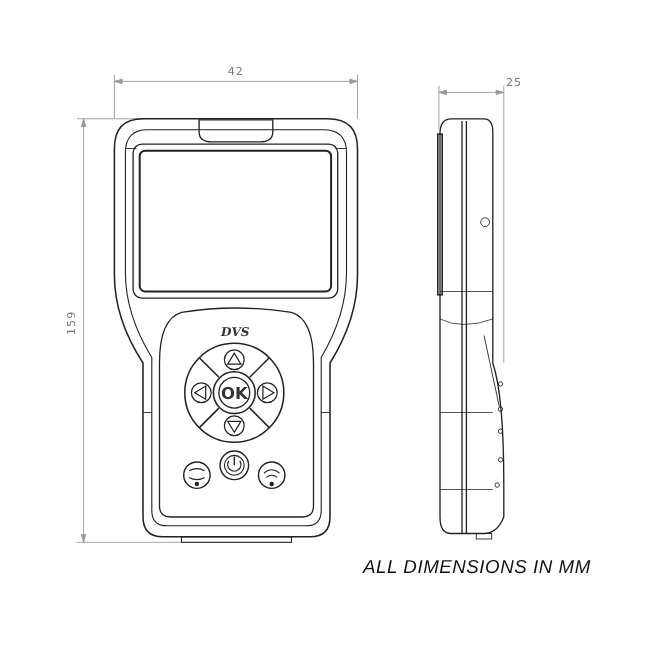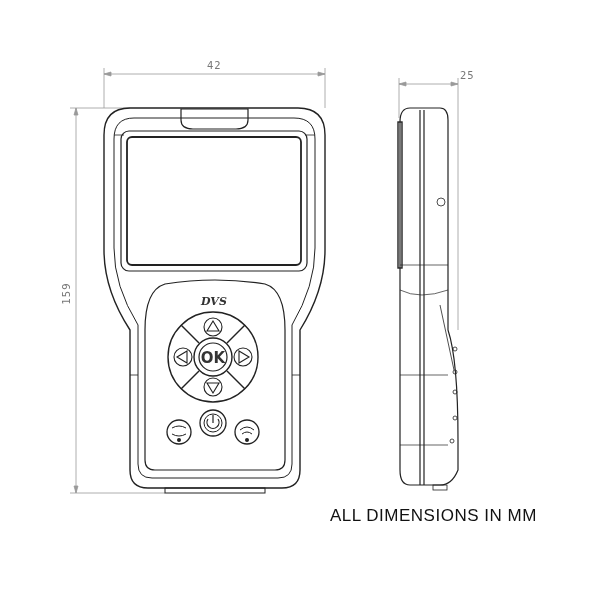--- a/index.html
+++ b/index.html
@@ -1,19 +1,19 @@
 <!DOCTYPE html>
 <html><head>
 <meta charset="utf-8">
 <style>
   html,body{margin:0;padding:0;background:#fff;}
   body{width:600px;height:600px;position:relative;overflow:hidden;font-family:"DejaVu Sans",sans-serif;}
   svg{position:absolute;left:0;top:0;}
   .dim-label{position:absolute;font-family:"DejaVu Sans",sans-serif;font-size:10px;color:#777;letter-spacing:1px;}
-  .note{position:absolute;left:330px;top:506px;font-family:"Liberation Sans",sans-serif;font-size:17px;color:#111;letter-spacing:0.5px;}
+  .note{position:absolute;left:330px;top:506px;font-family:"Liberation Sans",sans-serif;font-size:17px;color:#111;letter-spacing:0.5px;font-style:italic;}
 </style>
 </head>
 <body>
 
 <svg width="600" height="600" viewBox="0 0 600 600">
   <g stroke="#999" stroke-width="0.8" fill="none">
 
     <line x1="104" y1="74" x2="325" y2="74"></line>
     <line x1="104" y1="68" x2="104" y2="108"></line>
     <line x1="325" y1="68" x2="325" y2="108"></line>

